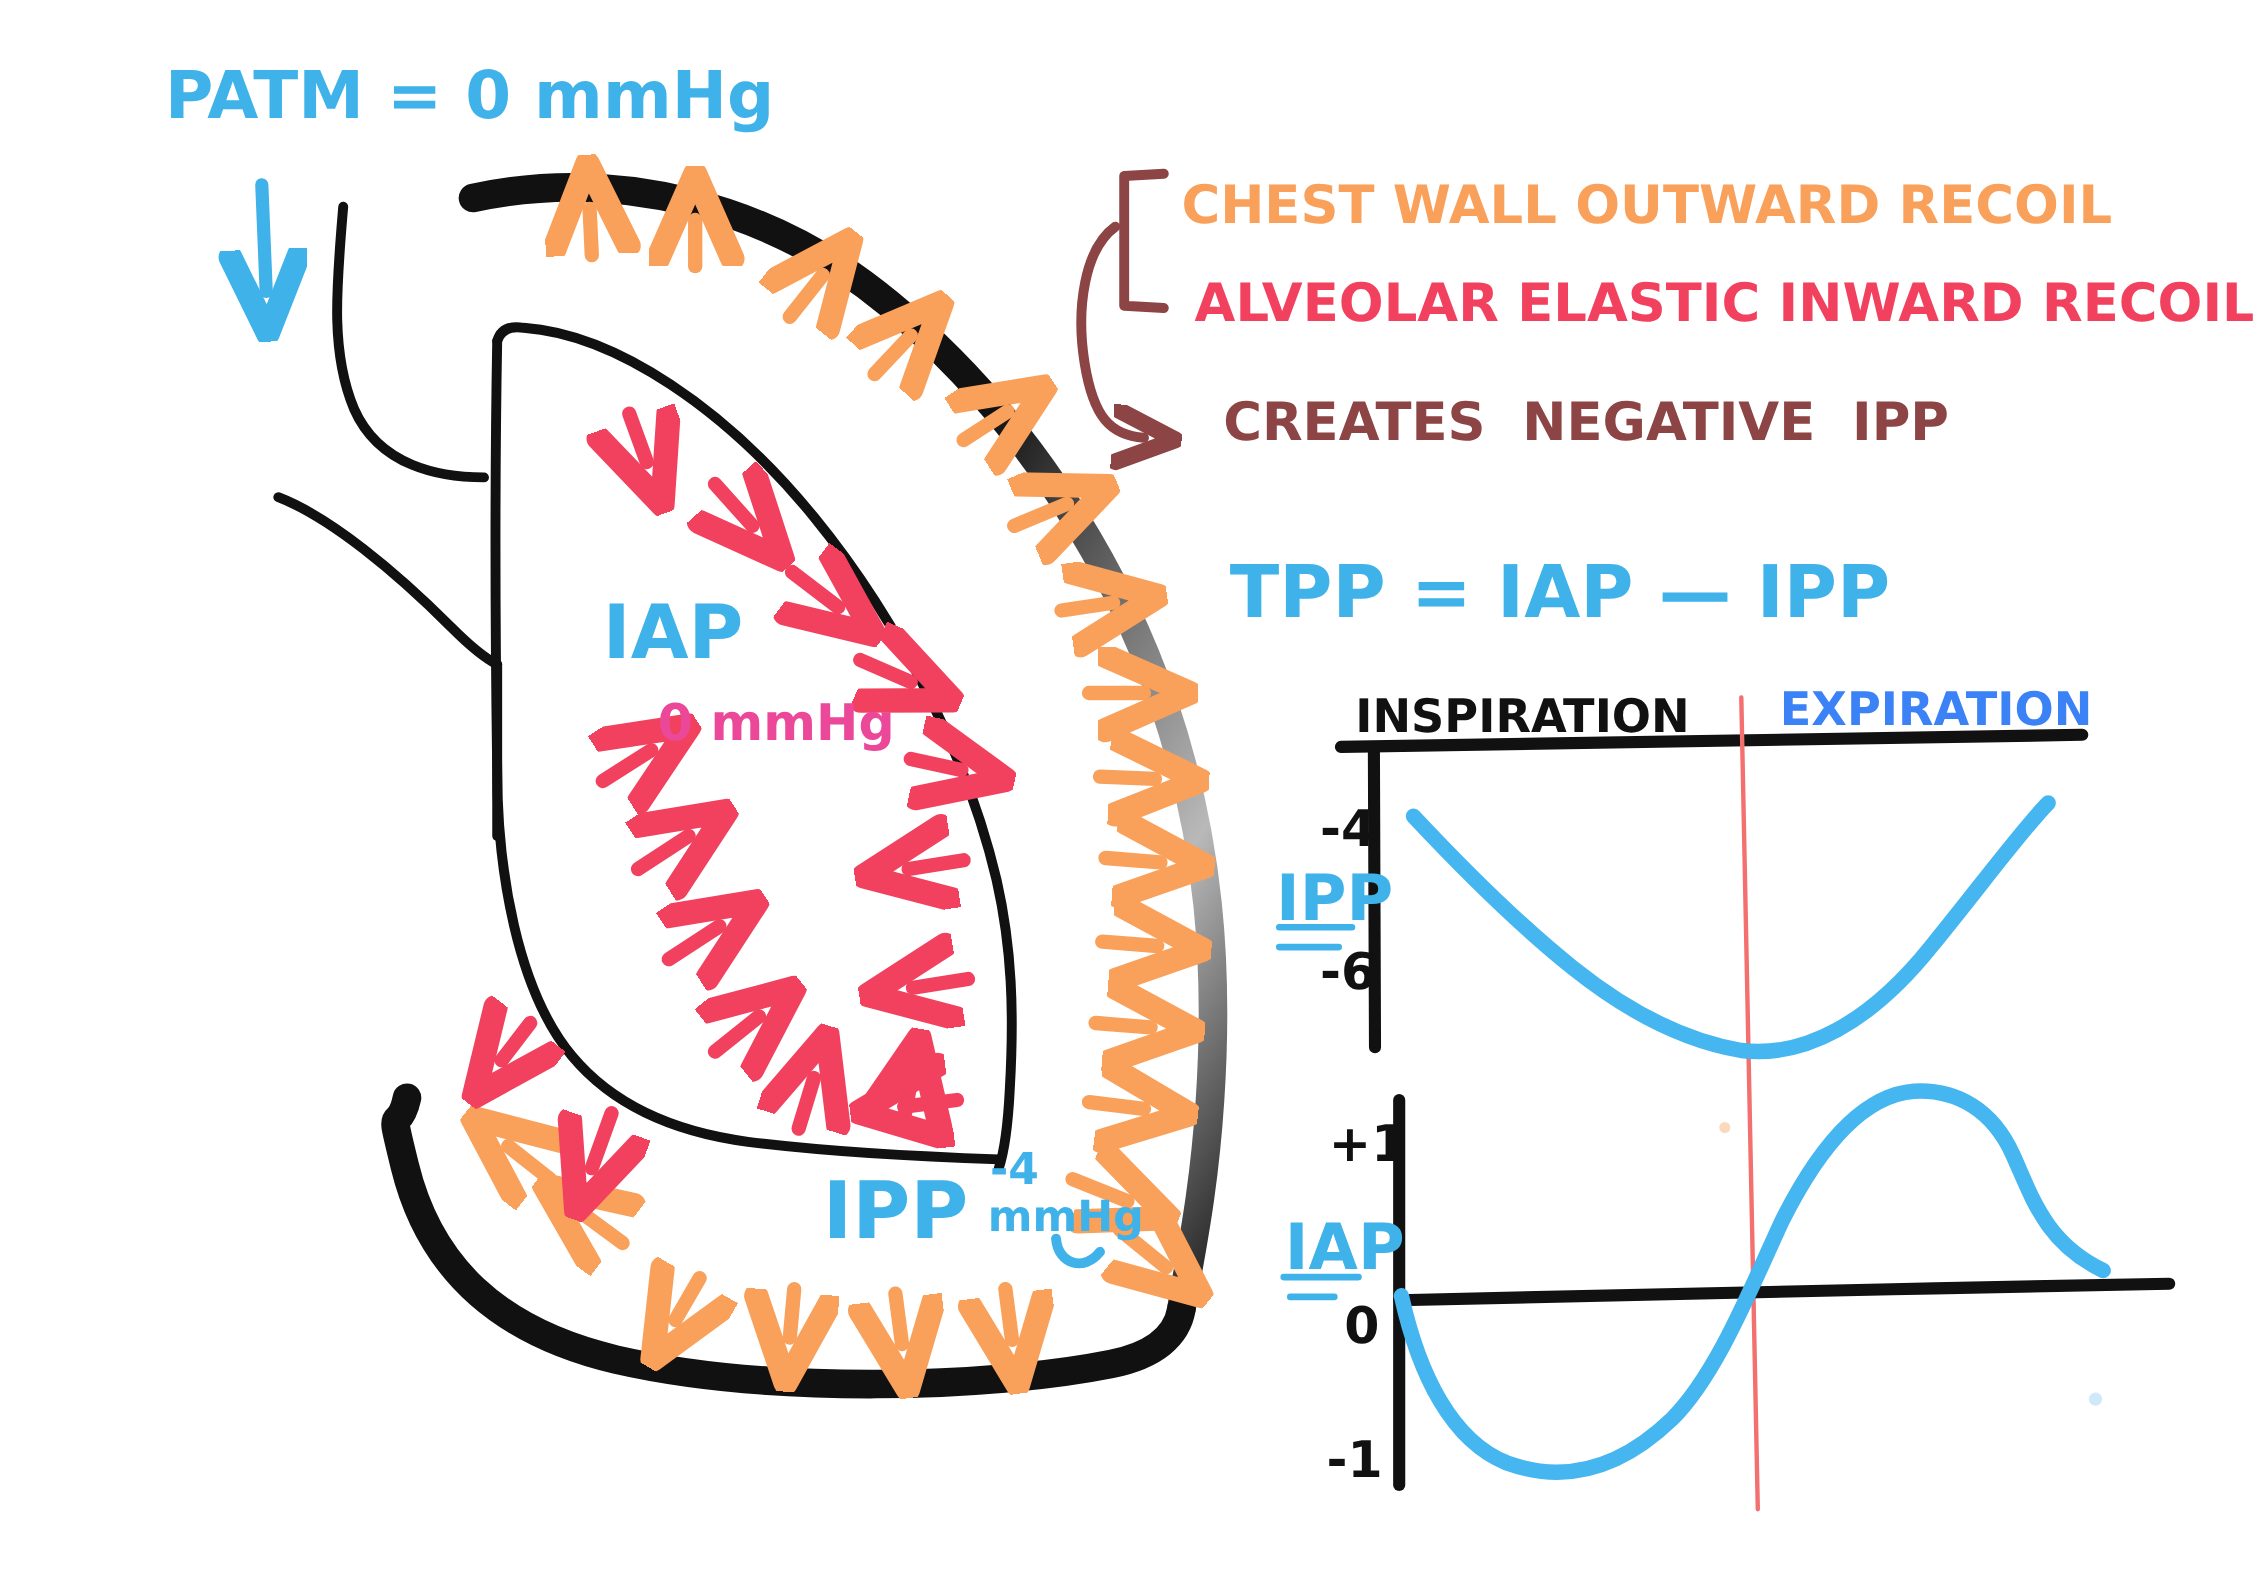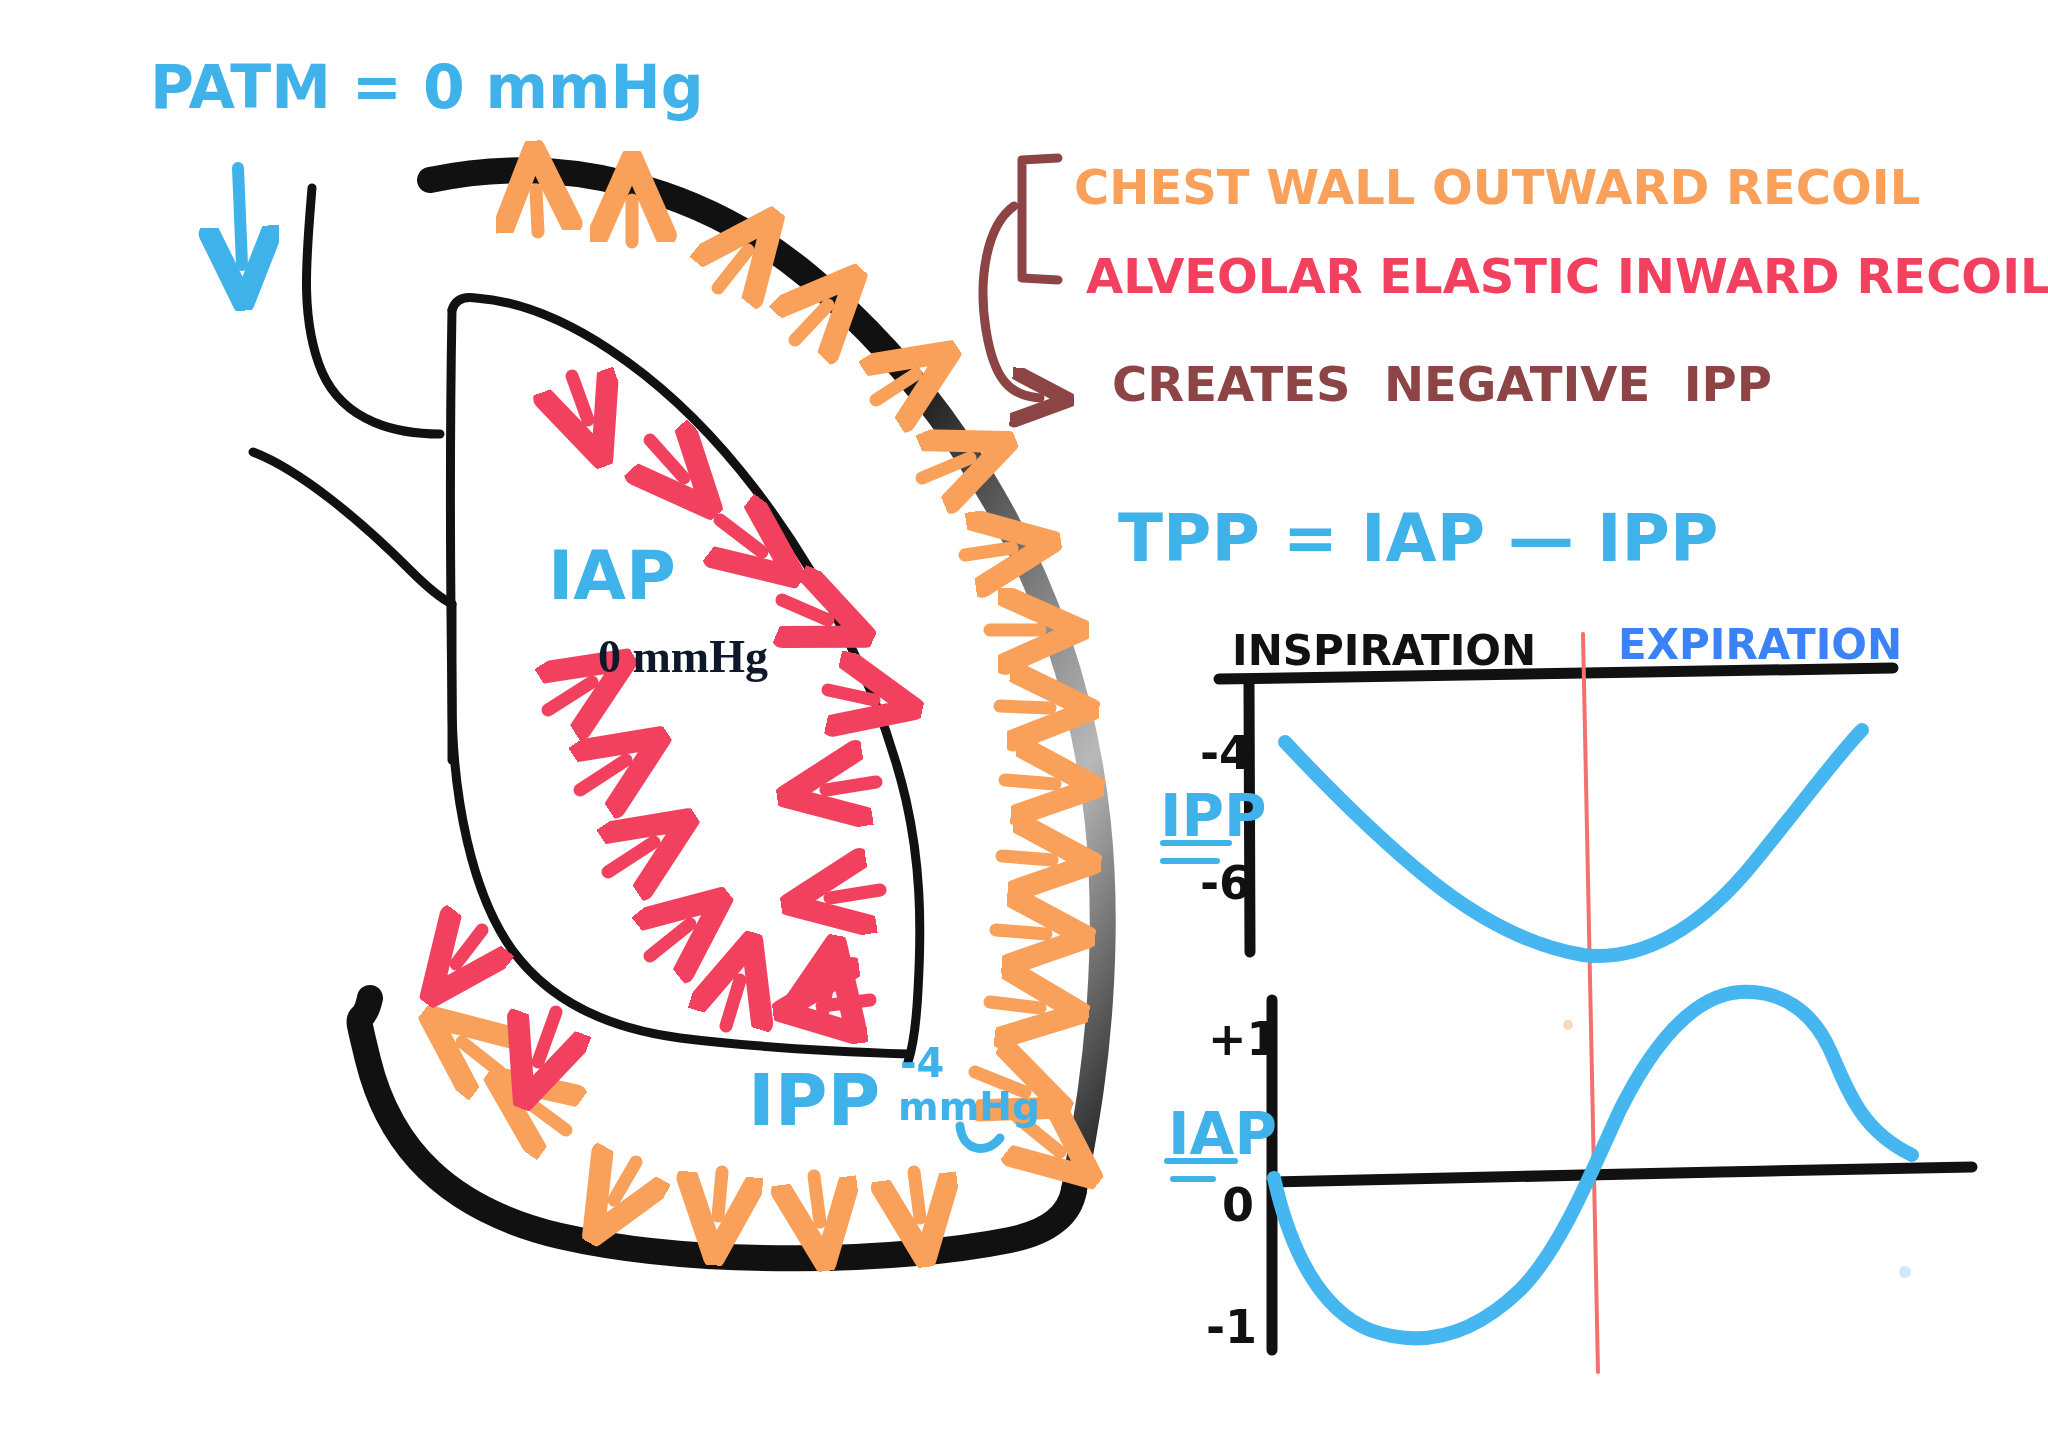--- a/index.html
+++ b/index.html
@@ -168,21 +168,21 @@
                C1780,990 1812,1010 1830,1050
                C1848,1090 1860,1130 1912,1155" fill="none" stroke="#45b6ef" stroke-width="14" stroke-linecap="round" stroke-linejoin="round"></path>
       <circle cx="1905" cy="1272" r="6" fill="#cfe9fa"></circle>
       <circle cx="1568" cy="1025" r="5" fill="#fbd9bd"></circle>
     </g>
   </svg>
 
   <div class="lbl" style="left:150px; top:52px; font-size:60px; color:#3fb2ea;">PATM = 0 mmHg</div>
 
   <div class="lbl" style="left:548px; top:536px; font-size:68px; color:#3fb2ea;">IAP</div>
-  <div class="lbl" style="left:598px; top:630px; font-size:46px; color:#0f172a;font-family:Liberation Serif, serif;">0 mmHg</div>
+  <div class="lbl" style="left:598px; top:630px; font-size:46px; color:#ec4899;">0 mmHg</div>
 
   <div class="lbl" style="left:748px; top:1058px; font-size:72px; color:#3fb2ea;">IPP</div>
   <div class="lbl" style="left:900px; top:1040px; font-size:40px; color:#3fb2ea;">-4</div>
   <div class="lbl" style="left:898px; top:1084px; font-size:39px; color:#3fb2ea;">mmHg</div>
 
   <div class="lbl" style="left:1074px; top:132px; font-size:48px; color:#f9a05a;margin-top:27px;">CHEST WALL OUTWARD RECOIL</div>
   <div class="lbl" style="left:1086px; top:248px; font-size:48px; color:#f2415f;">ALVEOLAR ELASTIC INWARD RECOIL</div>
   <div class="lbl" style="left:1092px; top:356px; font-size:48px; color:#8c4444;margin-left:20px;">CREATES  NEGATIVE  IPP</div>
 
   <div class="lbl" style="left:1118px; top:500px; font-size:66px; color:#3fb2ea;text-align:right;">TPP = IAP — IPP</div>

